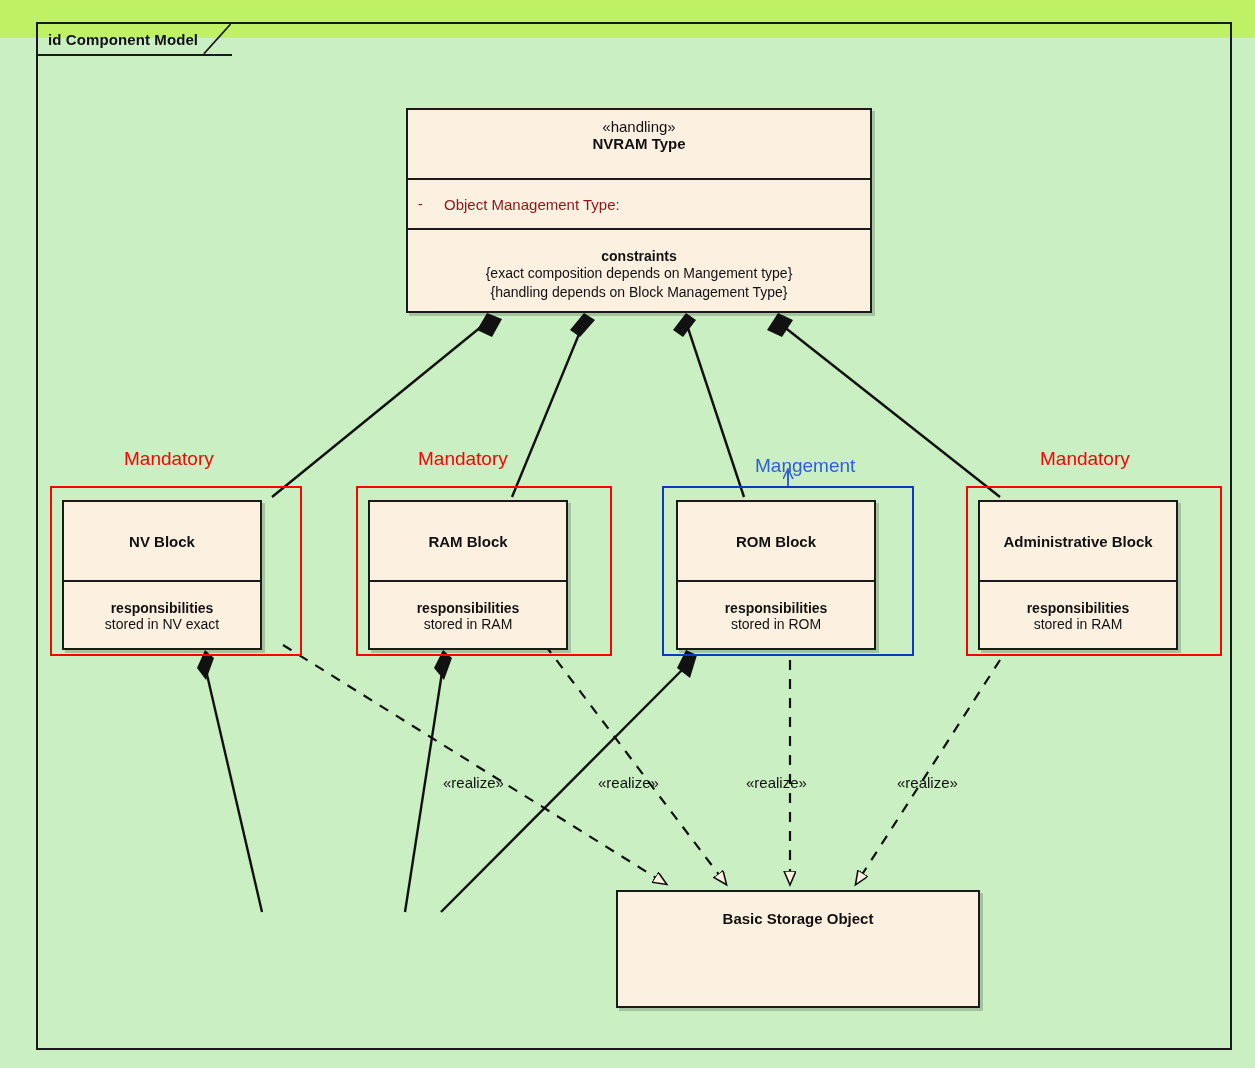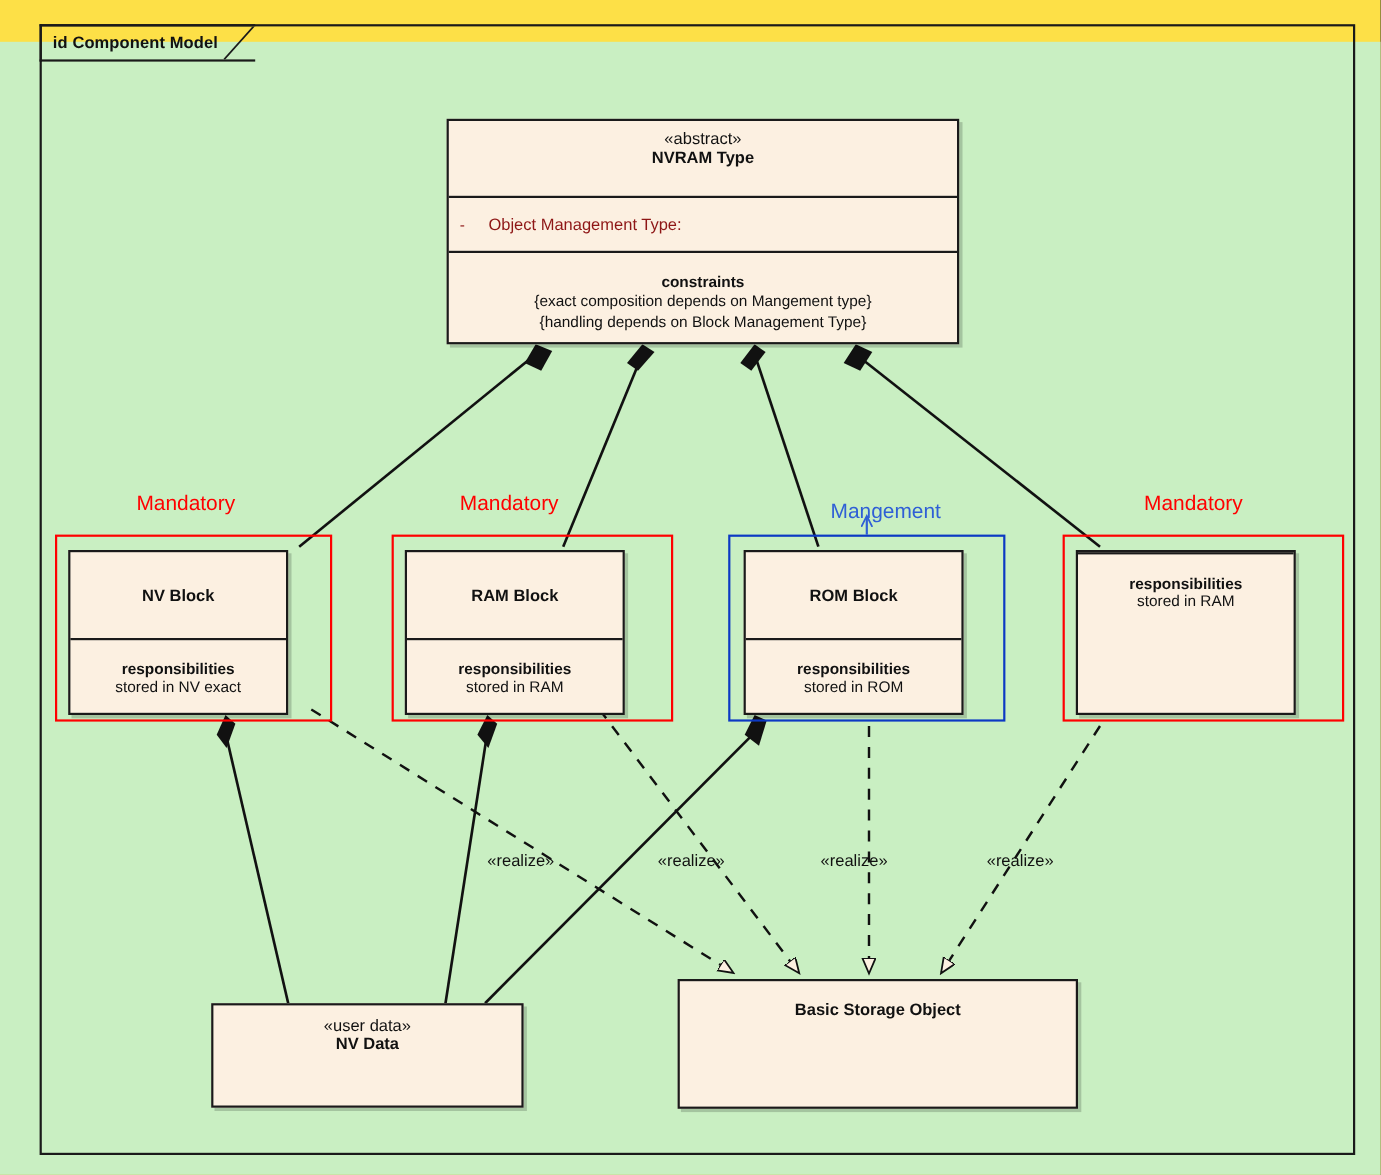--- a/index.html
+++ b/index.html
@@ -1,18 +1,18 @@
 <!DOCTYPE html>
 <html><head>
 <meta charset="utf-8">
 <style>
   html,body{margin:0;padding:0;background:#000;}
   body{width:1255px;height:1068px;overflow:hidden;font-family:"Liberation Sans",sans-serif;}
 
-  #stage{position:relative;width:1255px;height:1068px;background:#fde047;}
+  #stage{position:relative;width:1255px;height:1068px;background:#bef264;}
 
   
   #canvas{position:absolute;left:0;top:38px;width:1255px;height:1030px;background:#c9efc2;}
 
   
   #frame{position:absolute;left:36px;top:22px;width:1196px;height:1028px;
          border:2px solid #1a1a1a;box-sizing:border-box;background:transparent;}
   #frame-tab{position:absolute;left:36px;top:22px;height:34px;box-sizing:border-box;
              border-left:2px solid #1a1a1a;border-top:2px solid #1a1a1a;border-bottom:2px solid #1a1a1a;
              padding:0 34px 0 10px;display:flex;align-items:center;background:transparent;}
@@ -123,21 +123,21 @@
   <div id="frame"></div>
   <div id="frame-tab">
     <span id="frame-tab-label">id Component Model</span>
     <svg id="frame-tab-cut" viewBox="0 0 260 34" preserveAspectRatio="none">
       <line x1="222" y1="34" x2="258" y2="0" stroke="#1a1a1a" stroke-width="2"></line>
     </svg>
   </div>
 
   <div class="uml" id="nvram">
     <div class="sec c" id="nvram-head">
-      <div class="stereo">«abstract»</div>
+      <div class="stereo">«handling»</div>
       <div class="cname">NVRAM Type</div>
     </div>
     <div class="sec divider" id="nvram-attr">
       <span class="vis">-</span>
       <span class="aname">Object Management Type:</span>
     </div>
     <div class="sec divider c" id="nvram-con">
       <div class="rtitle">constraints</div>
       <div class="conline">{exact composition depends on Mangement type}</div>
       <div class="conline">{handling depends on Block Management Type}</div>
@@ -178,36 +178,33 @@
     <div class="head">
       <span class="cname">ROM Block</span>
     </div>
     <div class="resp divider c">
       <div class="rtitle">responsibilities</div>
       <div class="rtext">stored in ROM</div>
     </div>
   </div>
 
   <div class="uml blk" id="admb">
+    <div class="head">
+      <span class="cname">Administrative Block</span>
+    </div>
     <div class="resp divider c">
       <div class="rtitle">responsibilities</div>
       <div class="rtext">stored in RAM</div>
     </div>
   </div>
 
   <div class="edgelabel" style="left:443px;top:774px;">«realize»</div>
   <div class="edgelabel" style="left:598px;top:774px;">«realize»</div>
   <div class="edgelabel" style="left:746px;top:774px;">«realize»</div>
   <div class="edgelabel" style="left:897px;top:774px;">«realize»</div>
 
-  <div class="uml" id="nvdata">
-    <div class="inner c">
-      <div class="stereo">«user data»</div>
-      <div class="cname">NV Data</div>
-    </div>
-  </div>
 
   <div class="uml" id="bso">
     <div class="inner c">
       <div class="cname">Basic Storage Object</div>
     </div>
   </div>
 </div>
 
 </body></html>

